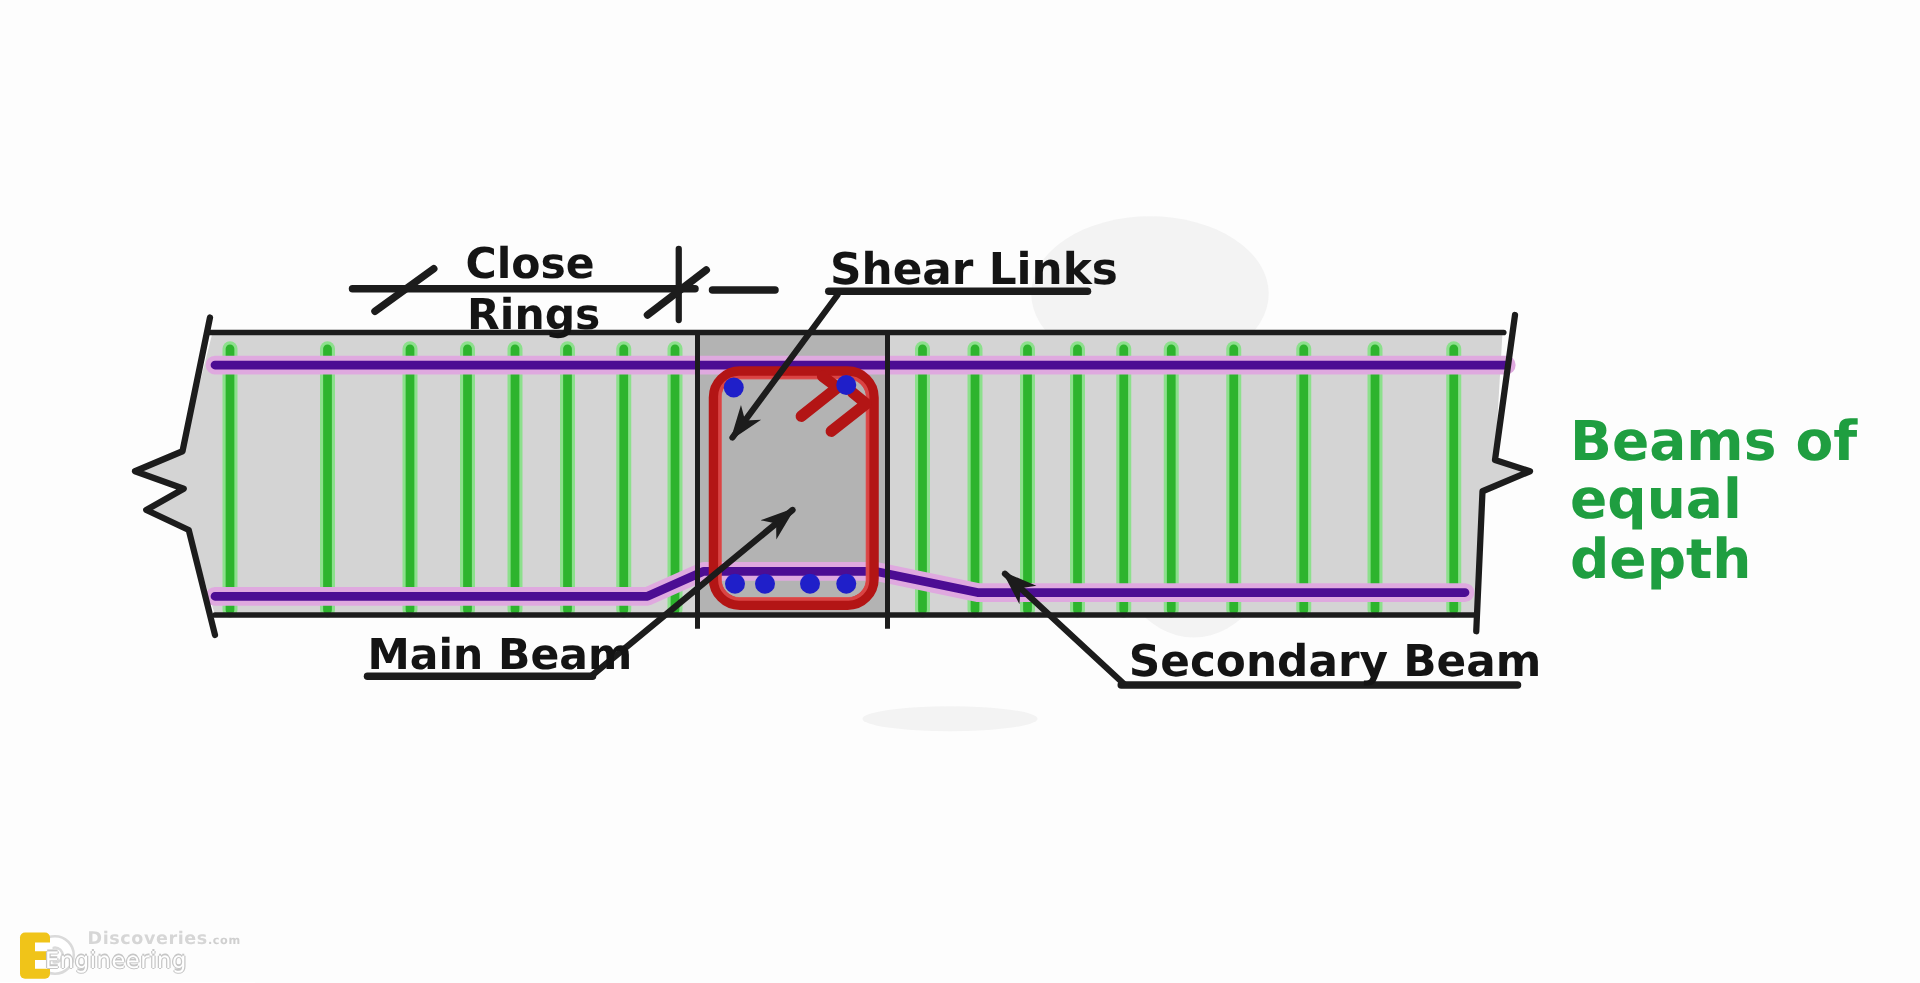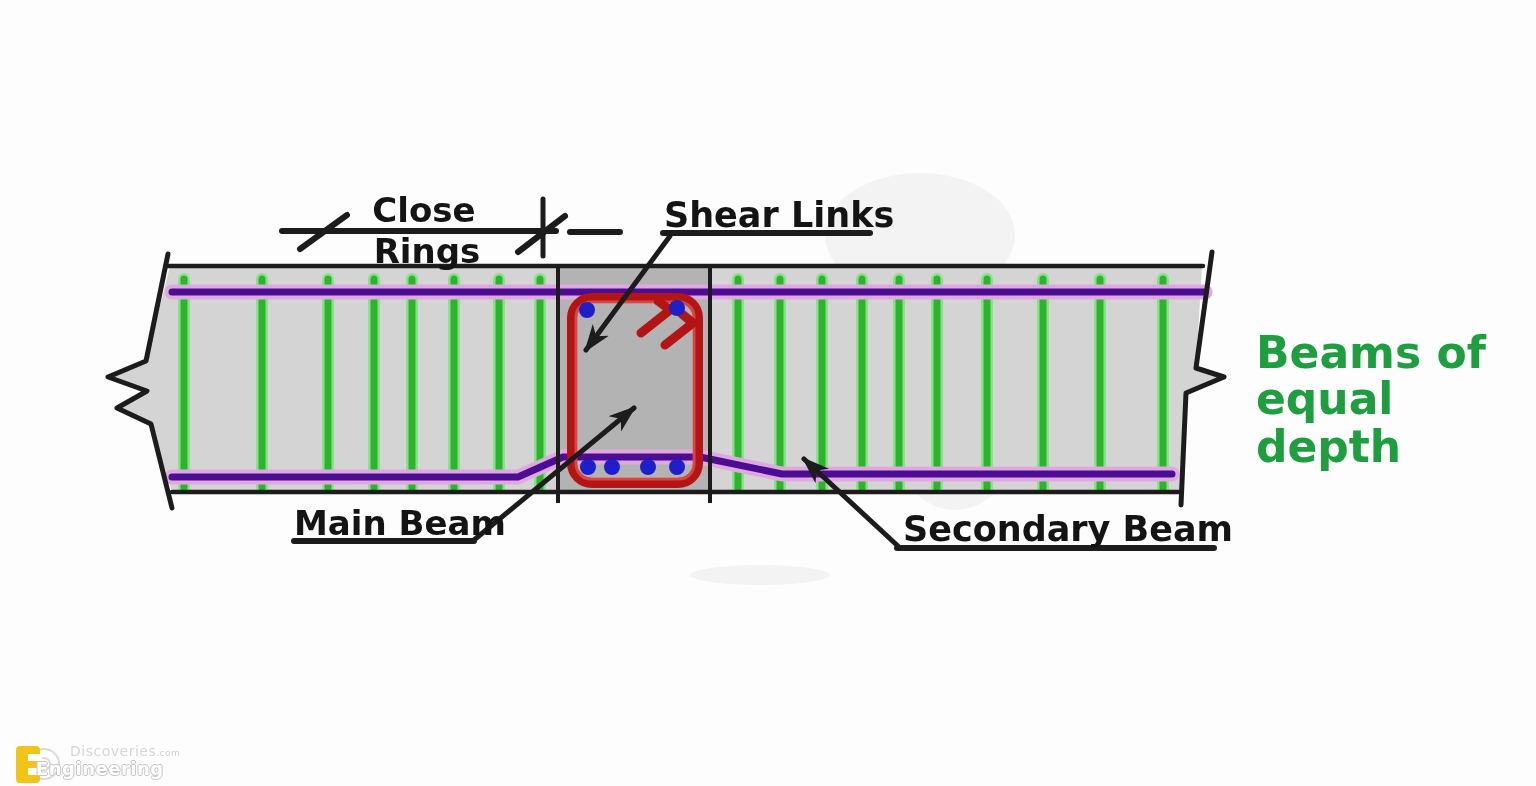--- a/index.html
+++ b/index.html
@@ -28,26 +28,26 @@
   .tick      {stroke:var(--outline);stroke-width:6;fill:none;stroke-linecap:round;}
   .ext       {stroke:var(--outline);stroke-width:5;fill:none;stroke-linecap:round;}
   .leader    {stroke:var(--outline);stroke-width:5;fill:none;stroke-linecap:round;}
   .underline {stroke:var(--outline);stroke-width:6;fill:none;stroke-linecap:round;}
   .hand      {font-family:"DejaVu Sans","Liberation Sans",sans-serif;font-weight:bold;fill:var(--ink);}
   .hand-green{font-family:"DejaVu Sans","Liberation Sans",sans-serif;font-weight:bold;fill:var(--note-green);}
   
   #logo{position:absolute;left:14px;top:742px;width:230px;height:44px;}
   #logo .mark{position:absolute;left:0;top:2px;}
   #logo .disc{
-    position:absolute;left:56px;top:1px;font-size:14px;font-weight:normal;
+    position:absolute;left:56px;top:1px;font-size:14px;font-weight:bold;
     color:#d6d6d6;letter-spacing:.5px;white-space:nowrap;
   }
   #logo .disc .com{font-size:9px;color:#cfcfcf;}
   #logo .eng{
-    position:absolute;left:22px;top:16px;font-size:18px;font-weight:bold;color:#ffffff;
+    position:absolute;left:22px;top:16px;font-size:18px;font-weight:normal;color:#ffffff;
     text-shadow:-1px 0 #c6c6c6,1px 0 #c6c6c6,0 -1px #c6c6c6,0 1px #c6c6c6;
     letter-spacing:.5px;white-space:nowrap;
   }
 </style>
 </head>
 <body>
 
 <div id="stage" style="--ink: #141414; --outline: #1c1c1c; --beam-fill: #d4d4d4; --section-fill: #b3b3b3; --green: #2db42d; --green-light: #8ce08c; --purple: #4c0d93; --pink-halo: #dfa9df; --red: #b31515; --blue: #1f1fc9; --note-green: #1f9e40; --logo-yellow: #f0c419;">
   <svg width="1536" height="786" viewBox="0 0 1536 786">
     <defs>

